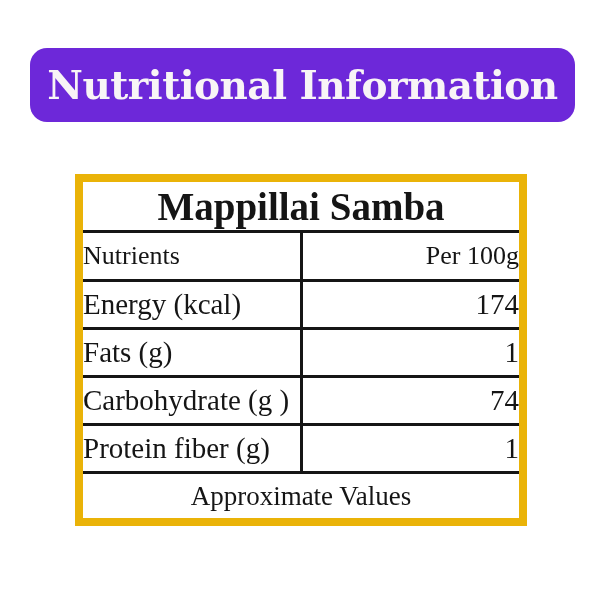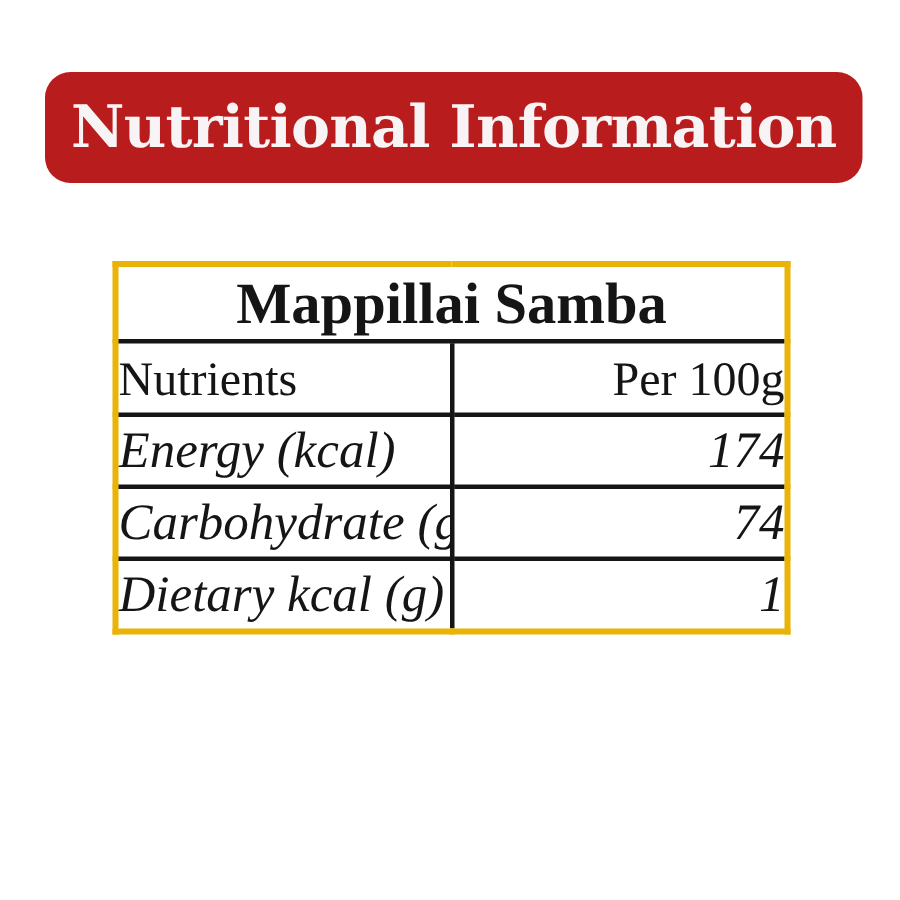--- a/index.html
+++ b/index.html
@@ -17,21 +17,21 @@
     height: 600px;
     background: #ffffff;
   }
   
   .banner {
     position: absolute;
     left: 30px;
     top: 48px;
     width: 545px;
     height: 74px;
-    background: #b91c1c;
+    background: #6d28d9;
     border-radius: 17px;
     display: flex;
     align-items: center;
     justify-content: center;
   }
   .banner-title {
     font-family: "DejaVu Serif", serif;
     font-weight: 700;
     font-size: 39px;
     letter-spacing: -0.5px;
@@ -39,46 +39,45 @@
     white-space: nowrap;
   }
   
   table.nutrition {
     position: absolute;
     left: 75px;
     top: 174px;
     width: 452px;
     border-collapse: collapse;
     table-layout: fixed;
-    border: 4px solid #eab308;
+    border: 8px solid #eab308;
     background: #ffffff;
     color: #151515;
   }
   table.nutrition td {
     border: 3px solid #151515;
     padding: 0;
     vertical-align: middle;
     overflow: hidden;
     white-space: nowrap;
   }
   .title-row td {
     height: 48px;
     text-align: center;
     font-weight: 700;
     font-size: 39px;
   }
   .head-row td {
     height: 46px;
-    font-size: 32px;
+    font-size: 26px;
     border-bottom-width: 4px;
   }
   .data-row td {
     height: 45px;
-    font-size: 34px;
-    font-style: italic;
+    font-size: 29px;
   }
   td.label-cell {
     width: 58%;
     text-align: left;
     padding-left: 6px;
   }
   td.value-cell {
     text-align: right;
   }
   .footer-row td {
@@ -103,23 +102,30 @@
       </tr>
       <tr class="head-row">
         <td class="label-cell">Nutrients</td>
         <td class="value-cell">Per 100g</td>
       </tr>
       <tr class="data-row">
         <td class="label-cell">Energy (kcal)</td>
         <td class="value-cell">174</td>
       </tr>
       <tr class="data-row">
+        <td class="label-cell">Fats (g)</td>
+        <td class="value-cell">1</td>
+      </tr>
+      <tr class="data-row">
         <td class="label-cell">Carbohydrate (g )</td>
         <td class="value-cell">74</td>
       </tr>
       <tr class="data-row">
-        <td class="label-cell">Dietary kcal (g)</td>
+        <td class="label-cell">Protein fiber (g)</td>
         <td class="value-cell">1</td>
+      </tr>
+      <tr class="footer-row">
+        <td colspan="2">Approximate Values</td>
       </tr>
     </tbody>
   </table>
 
 </div>
 
 </body></html>

